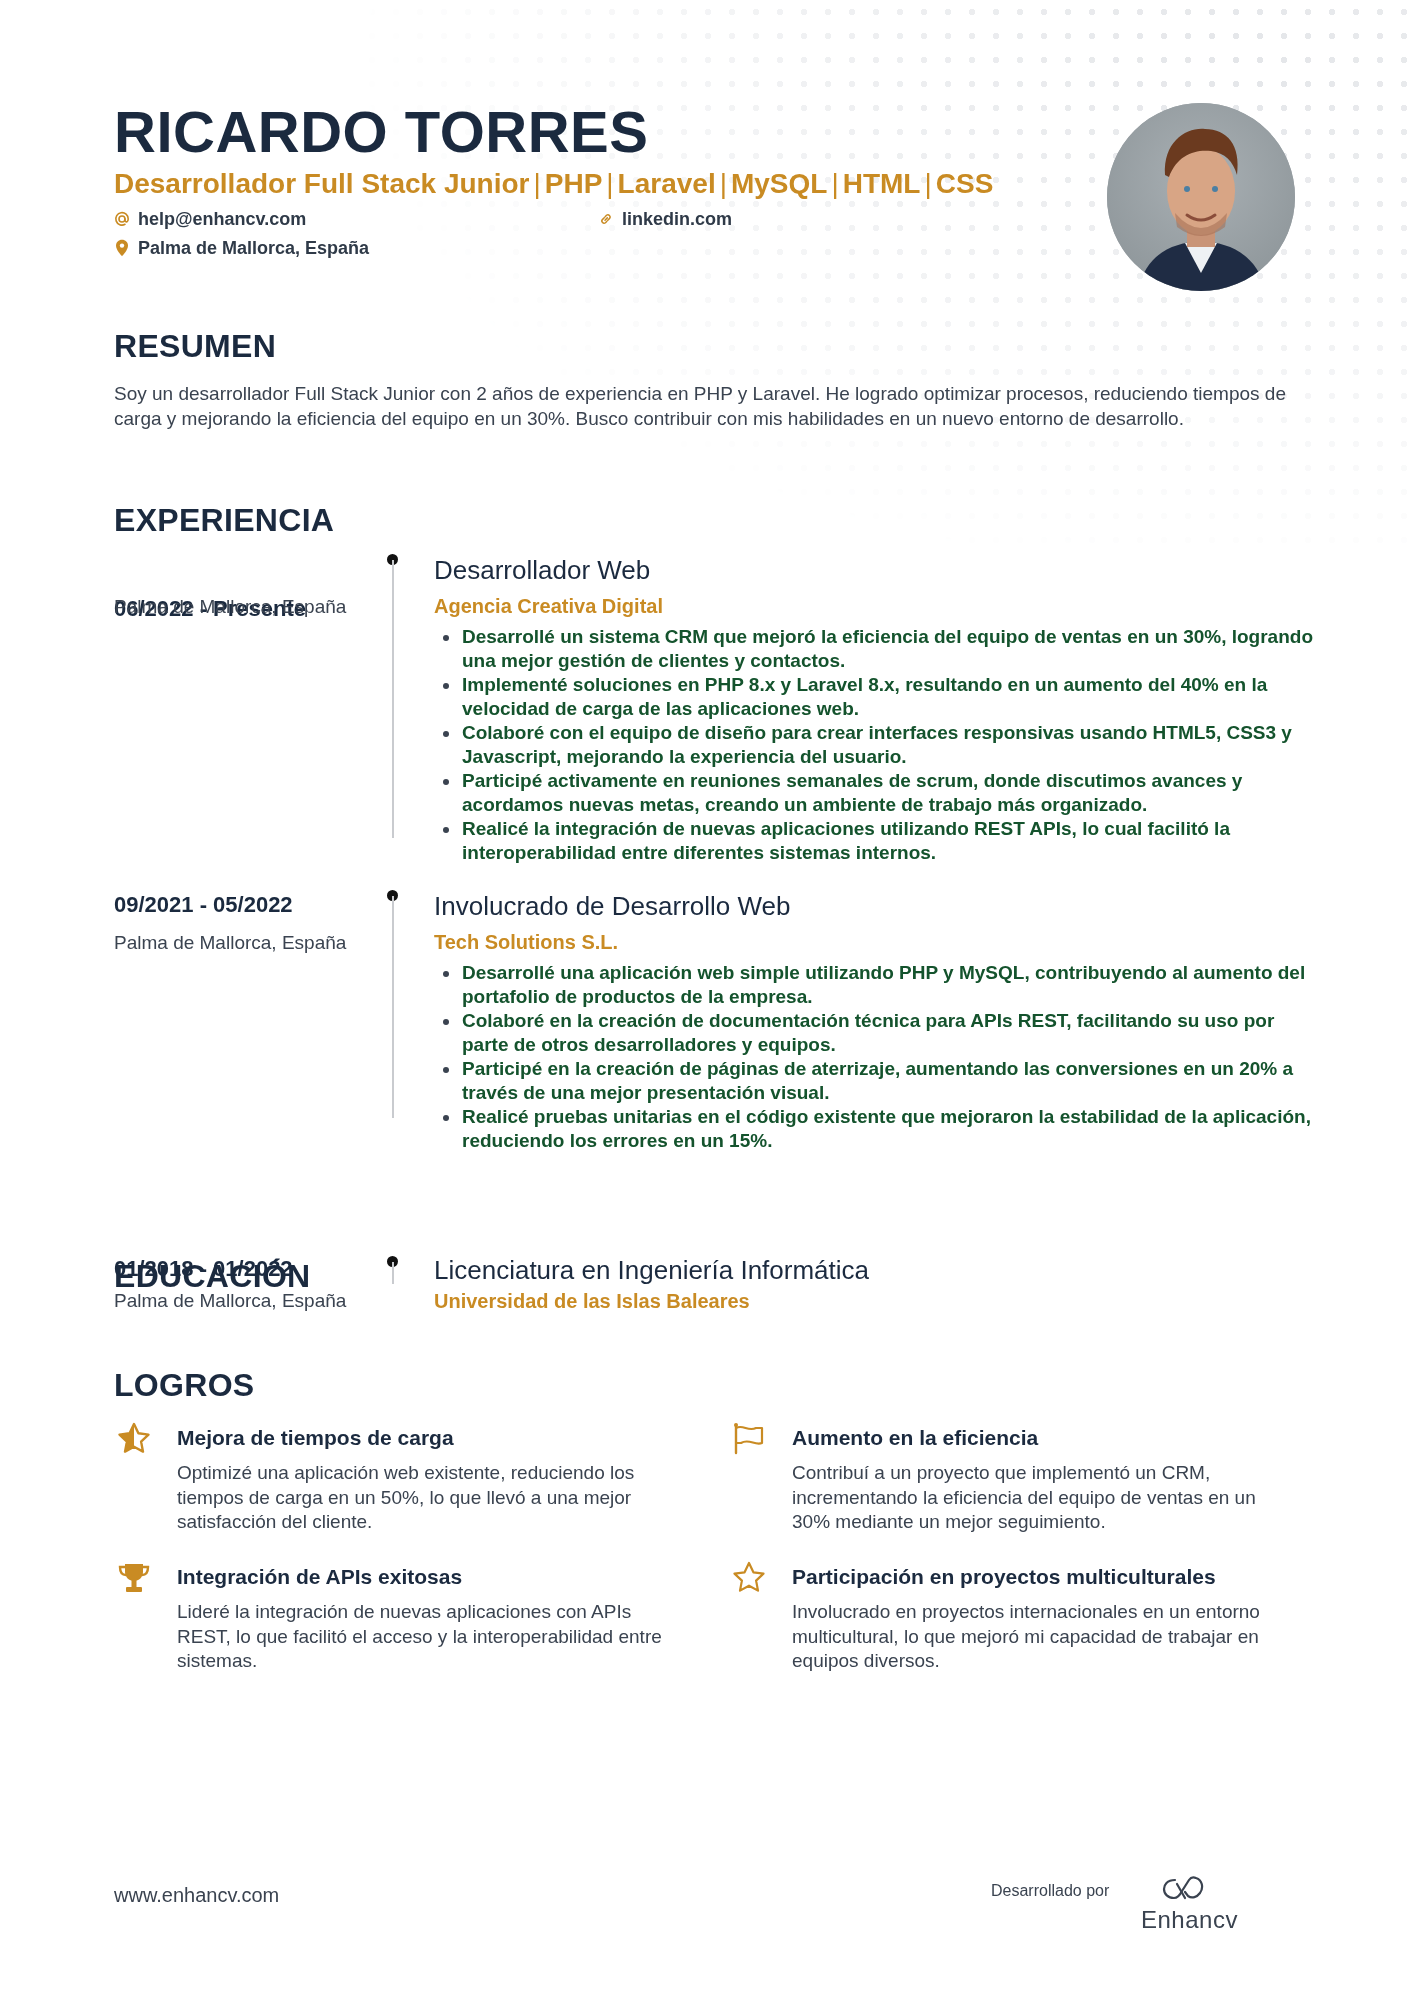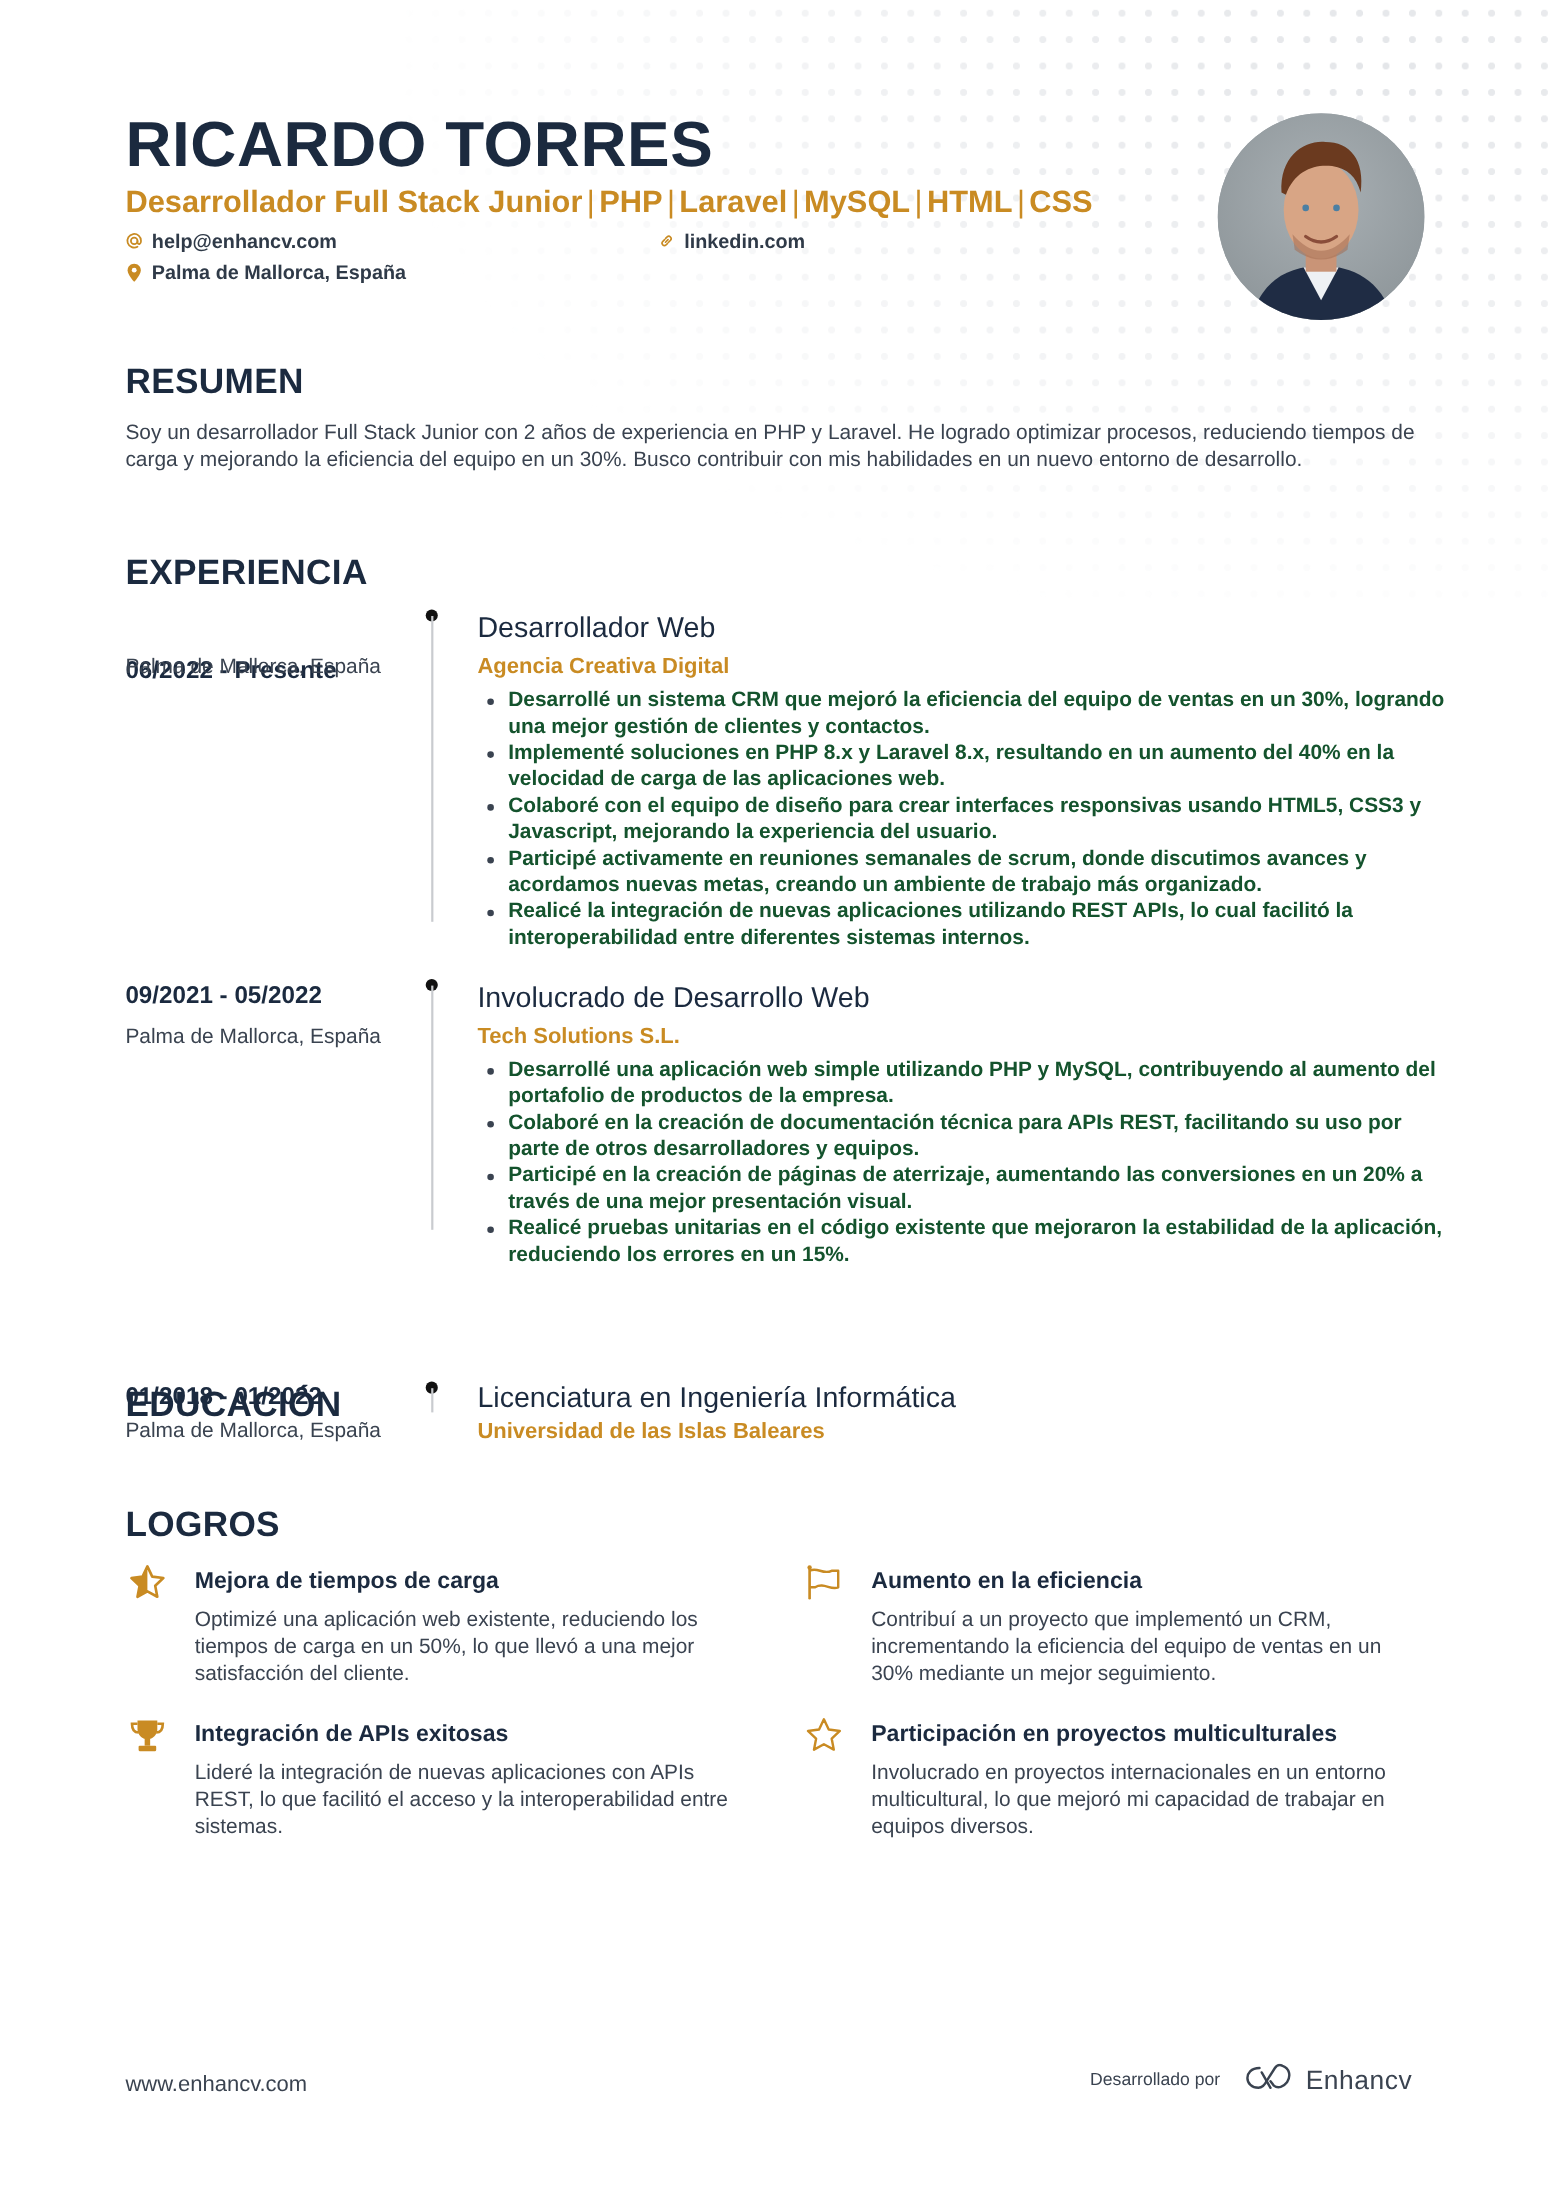--- a/index.html
+++ b/index.html
@@ -63,21 +63,21 @@
 
   
   .ach { position: absolute; width: 540px; }
   .ach .ach-icon { position: absolute; left: 0; top: 0; width: 36px; height: 36px; color: #c98b23; }
   .ach .ach-title { position: absolute; left: 61px; top: 5px; font-size: 21px; font-weight: 700; color: #1b2a3f; white-space: nowrap; }
   .ach .ach-desc { position: absolute; left: 61px; top: 40px; width: 500px; font-size: 19px; line-height: 24.5px; color: #3a4350; }
 
   
   .footer-url { position: absolute; left: 114px; top: 1884px; font-size: 20px; color: #3a4350; }
   .footer-by { position: absolute; left: 991px; top: 1882px; font-size: 16px; color: #3a4350; display: flex; align-items: center; }
-  .footer-logo { position: absolute; left: 1131px; top: 1876px; display: flex; align-items: center; }
+  .footer-logo { position: absolute; left: 1131px; top: 1876px; display: flex; align-items: center; flex-direction: column; }
   .footer-logo .brand { font-size: 24px; color: #3a4350; margin-left: 10px; letter-spacing: 0.5px; }
 </style>
 </head>
 <body>
 
 <div class="bg-dots"></div>
 
 <div class="page">
 
   <div class="name">RICARDO TORRES</div>

